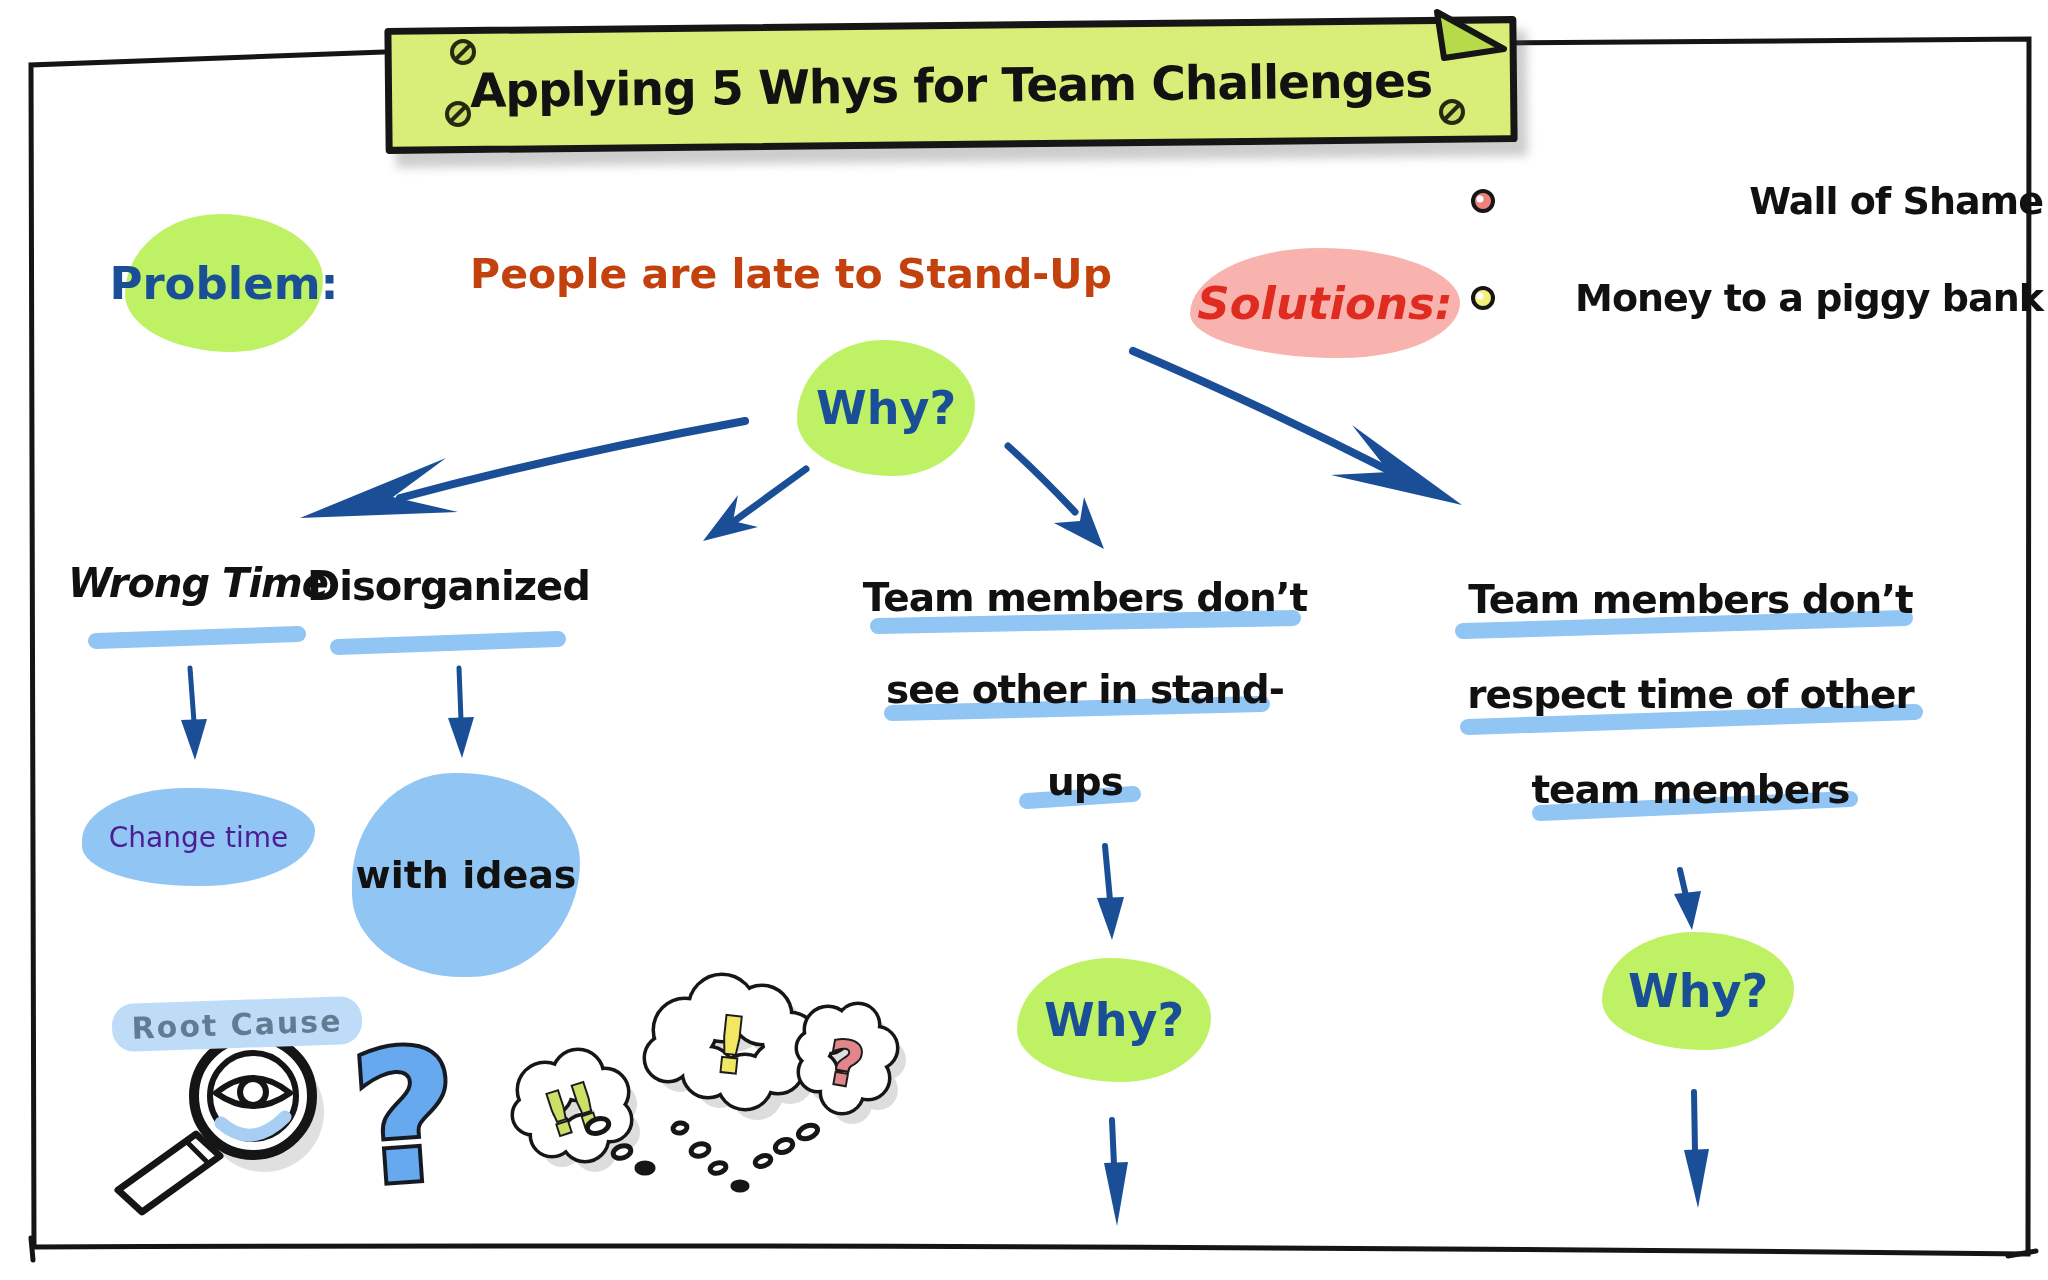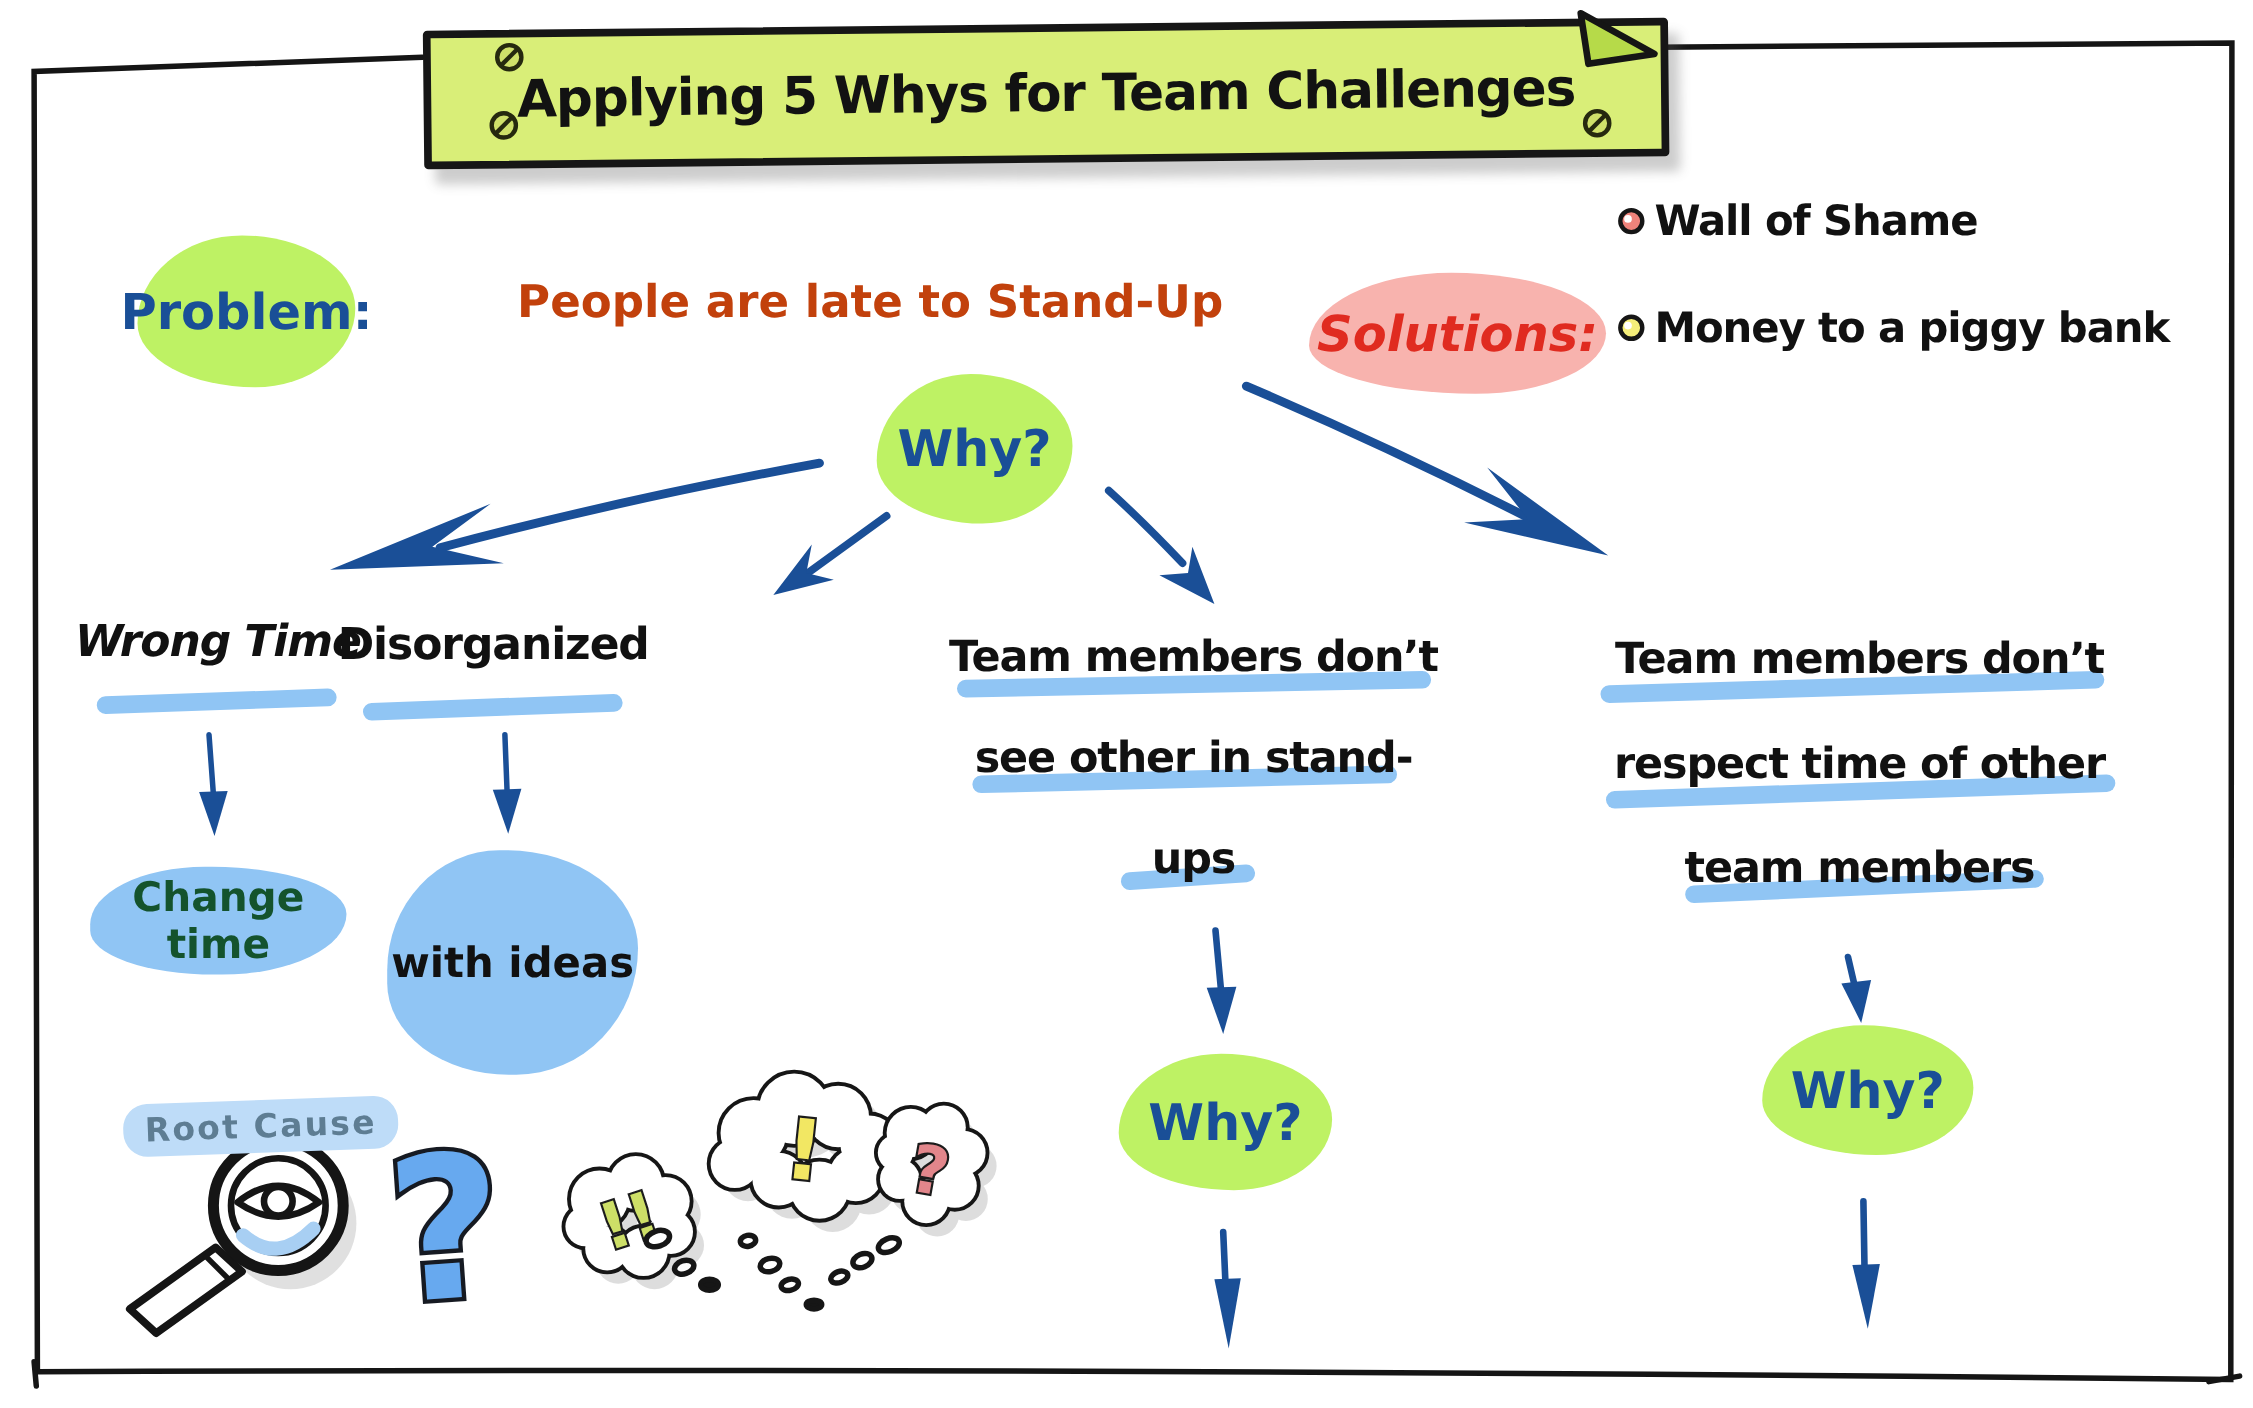--- a/index.html
+++ b/index.html
@@ -23,37 +23,37 @@
 
   .problem-bubble{left:125px;top:214px;width:198px;height:138px;}
   .problem-label{font-size:45px;font-weight:bold;color:#1a4f97;}
   .problem-statement{left:412px;top:250px;width:700px;text-align:right;
                      font-size:41px;font-weight:bold;color:#c2410c;white-space:nowrap;}
 
   .solutions-bubble{left:1190px;top:248px;width:270px;height:110px;font-style:italic;}
   .solutions-label{font-size:45px;font-weight:bold;color:#e02b20;}
 
   .solutions-list{left:1468px;top:152px;width:575px;}
-  .solution-item{display:flex;align-items:center;height:97px;gap:6px;}
+  .solution-item{display:flex;align-items:center;height:97px;gap:24px;justify-content:space-between;}
   .solution-text{font-size:38px;font-weight:bold;color:#111;letter-spacing:-1px;white-space:nowrap;}
 
   .why-bubble{width:178px;height:136px;}
   .why-main{left:797px;top:340px;}
   .why-c3{left:1017px;top:958px;width:194px;height:124px;}
   .why-c4{left:1602px;top:932px;width:192px;height:118px;}
   .why-text{font-size:46px;font-weight:bold;color:#1a4f97;}
 
   .cause{font-weight:bold;color:#111;text-align:center;letter-spacing:-1px;white-space:nowrap;}
   .cause-1{left:58px;top:560px;width:280px;font-size:40px;font-style:italic;}
   .cause-2{left:307px;top:563px;width:280px;font-size:40px;}
   .cause-3{left:855px;top:552px;width:460px;font-size:39px;line-height:92px;}
   .cause-4{left:1448px;top:552px;width:485px;font-size:39px;line-height:95px;}
 
   .action-1{left:82px;top:788px;width:233px;height:98px;}
-  .action-1 .t{font-size:37px;font-weight:bold;color:#14532d;}
+  .action-1 .t{font-size:28px;font-weight:normal;color:#4c1d95;}
   .action-2{left:352px;top:773px;width:228px;height:204px;flex-direction:column;}
   .action-2 .t{font-size:38px;font-weight:bold;color:#111;line-height:86px;}
 
   .root-bar{left:112px;top:1000px;width:250px;height:48px;background:#bedcf8;border-radius:22px;
             transform:rotate(-2deg);display:flex;align-items:center;justify-content:center;}
   .root-label{font-size:30px;font-weight:bold;color:#5e7d93;letter-spacing:2px;}
 </style>
 </head>
 <body>
 

